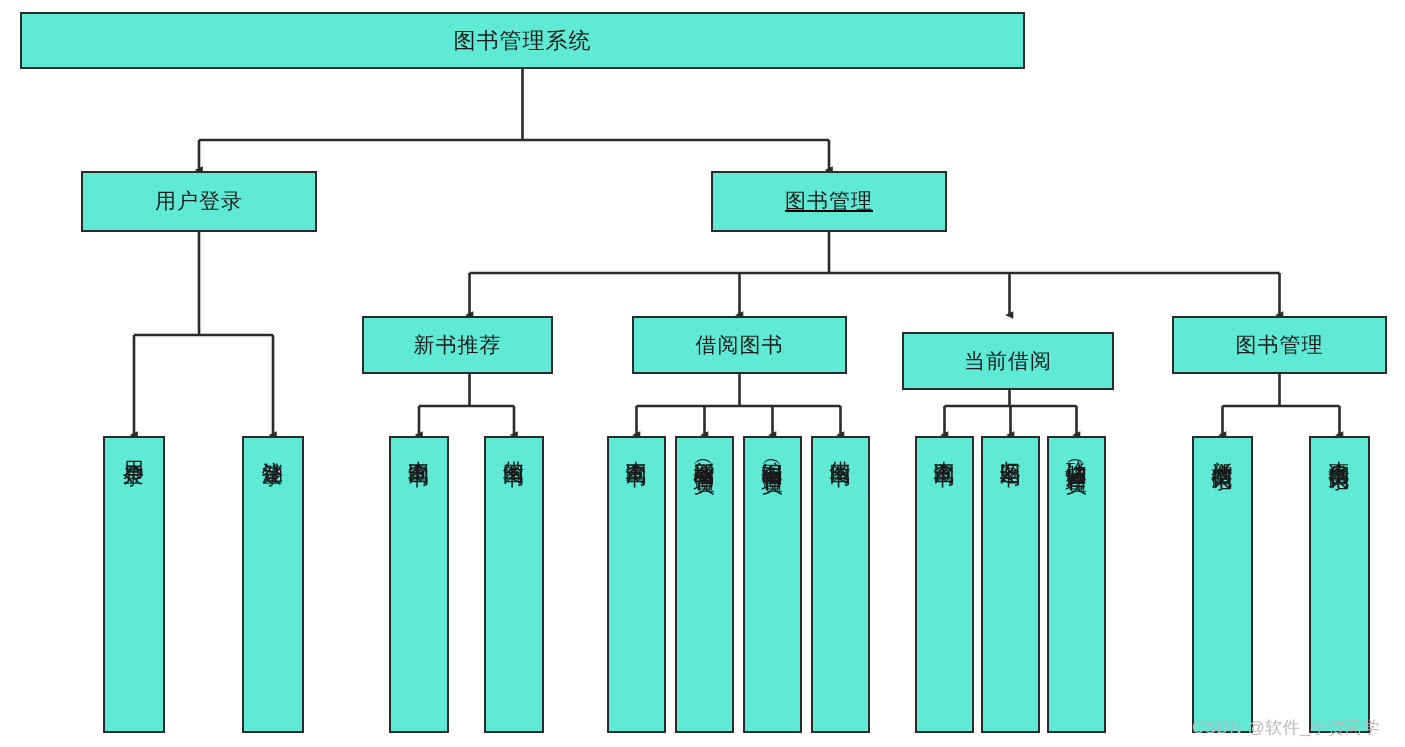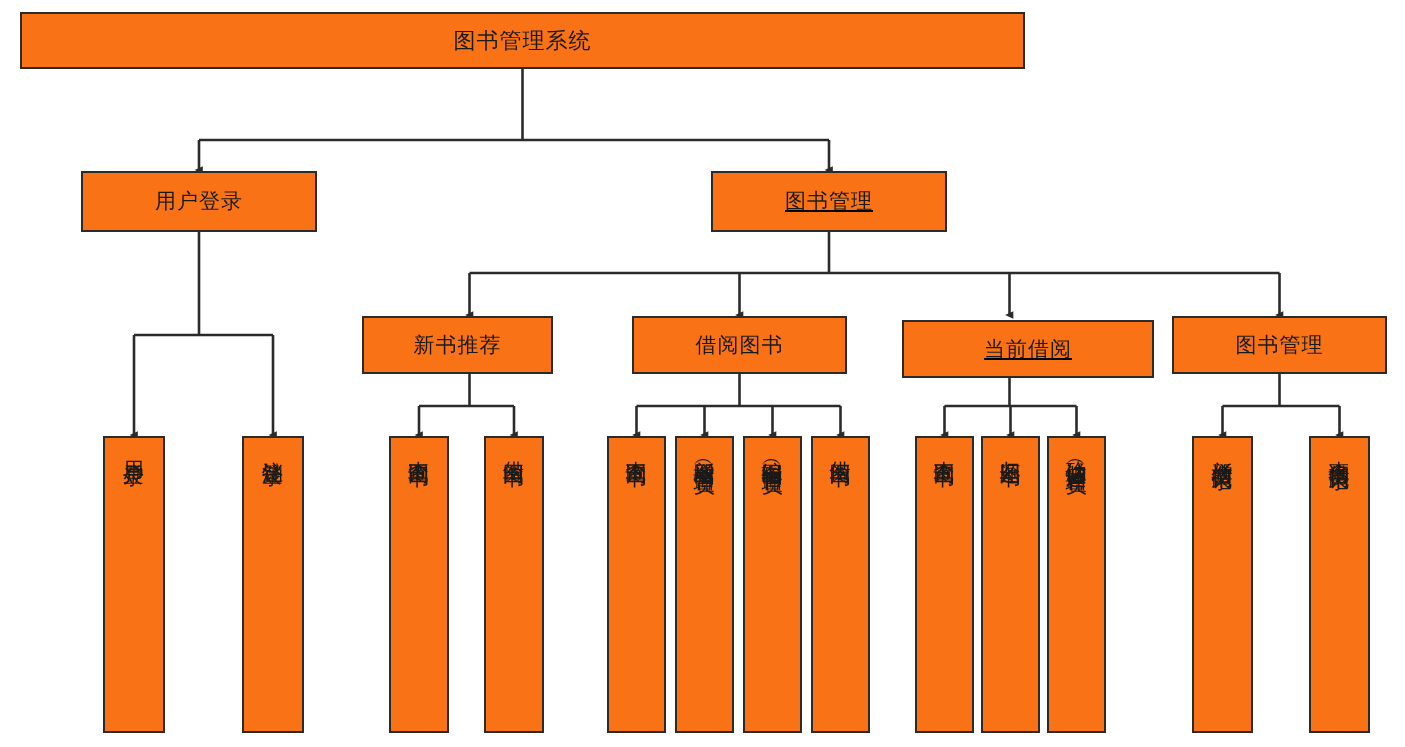--- a/index.html
+++ b/index.html
@@ -24,21 +24,21 @@
     position: absolute;
     left: 0;
     top: 0;
     width: 1405px;
     height: 747px;
     pointer-events: none;
   }
   .node {
     position: absolute;
     box-sizing: border-box;
-    background: #f97316;
+    background: #5eead4;
     border: 2px solid #2b2b2b;
     display: flex;
     align-items: center;
     justify-content: center;
     overflow: hidden;
   }
   .node .label {
     color: #1a1a1a;
     line-height: 1.05;
     text-align: center;
@@ -130,21 +130,21 @@
       </div>
       <div class="node horiz" style="left: 711px; top: 171px; width: 236px; height: 61px; text-decoration: underline;">
         <span class="label">图书管理</span>
       </div>
       <div class="node horiz" style="left: 362px; top: 316px; width: 191px; height: 58px;">
         <span class="label">新书推荐</span>
       </div>
       <div class="node horiz" style="left: 632px; top: 316px; width: 215px; height: 58px;">
         <span class="label">借阅图书</span>
       </div>
-      <div class="node horiz" style="left: 902px; top: 320px; width: 252px; height: 58px; text-decoration: underline;">
+      <div class="node horiz" style="left: 902px; top: 332px; width: 212px; height: 58px;">
         <span class="label">当前借阅</span>
       </div>
       <div class="node horiz" style="left: 1172px; top: 316px; width: 215px; height: 58px;">
         <span class="label">图书管理</span>
       </div>
       <div class="node vert" style="left: 103px; top: 436px; width: 62px; height: 297px;">
         <span class="label">用户登录</span>
       </div>
       <div class="node vert" style="left: 242px; top: 436px; width: 62px; height: 297px;">
         <span class="label">注销登录</span>
@@ -177,13 +177,14 @@
         <span class="label">确认归还（管理员）</span>
       </div>
       <div class="node vert" style="left: 1192px; top: 436px; width: 61px; height: 297px;">
         <span class="label">新增借阅记录</span>
       </div>
       <div class="node vert" style="left: 1309px; top: 436px; width: 61px; height: 297px;">
         <span class="label">查询借阅记录</span>
       </div>
     </div>
 
+  <div class="watermark" style="left: 1192px; top: 716px; color: rgb(185, 185, 185);">CSDN @软件_小贺同学</div>
 </div>
 
 </body></html>

